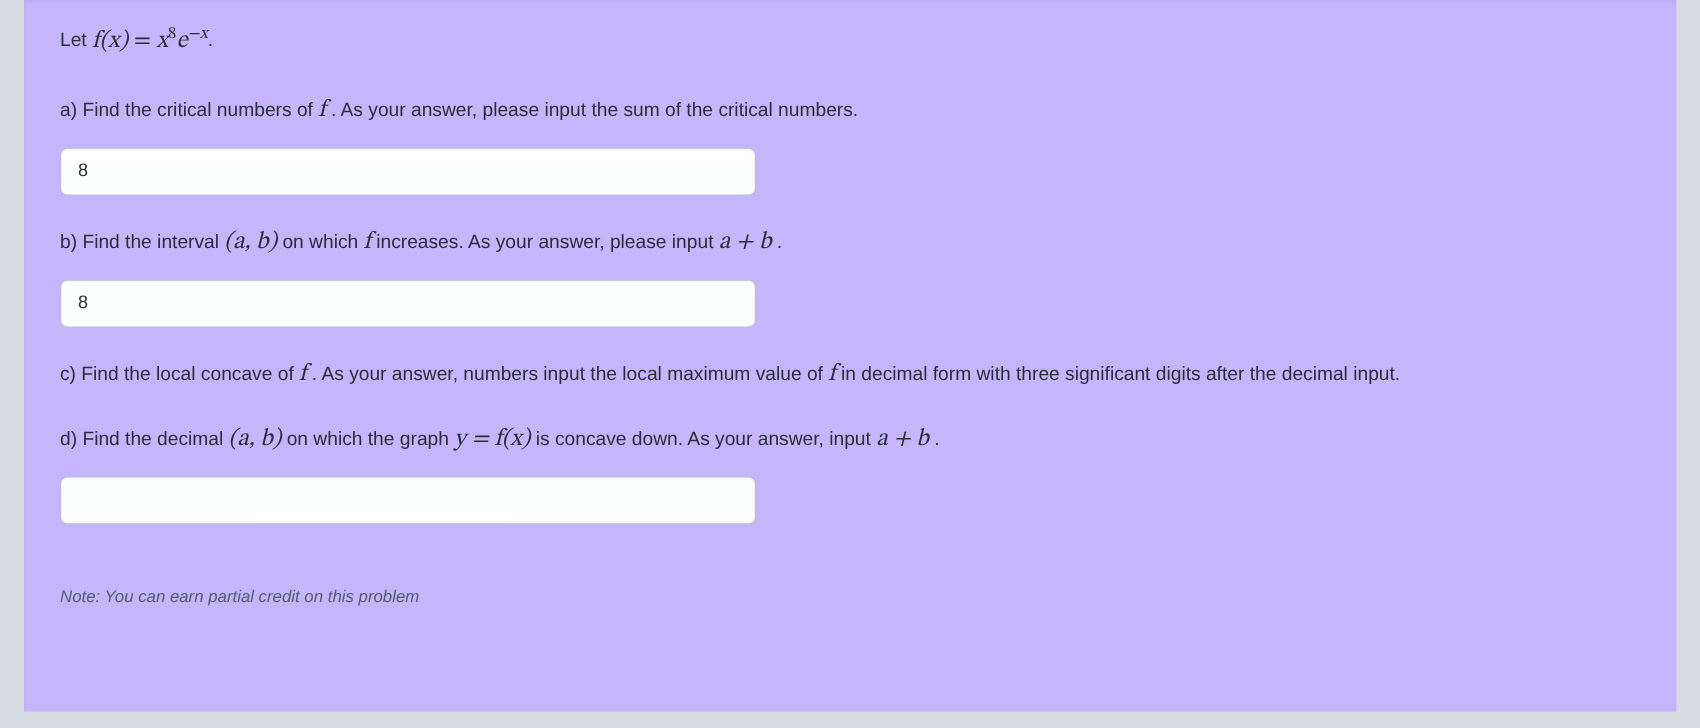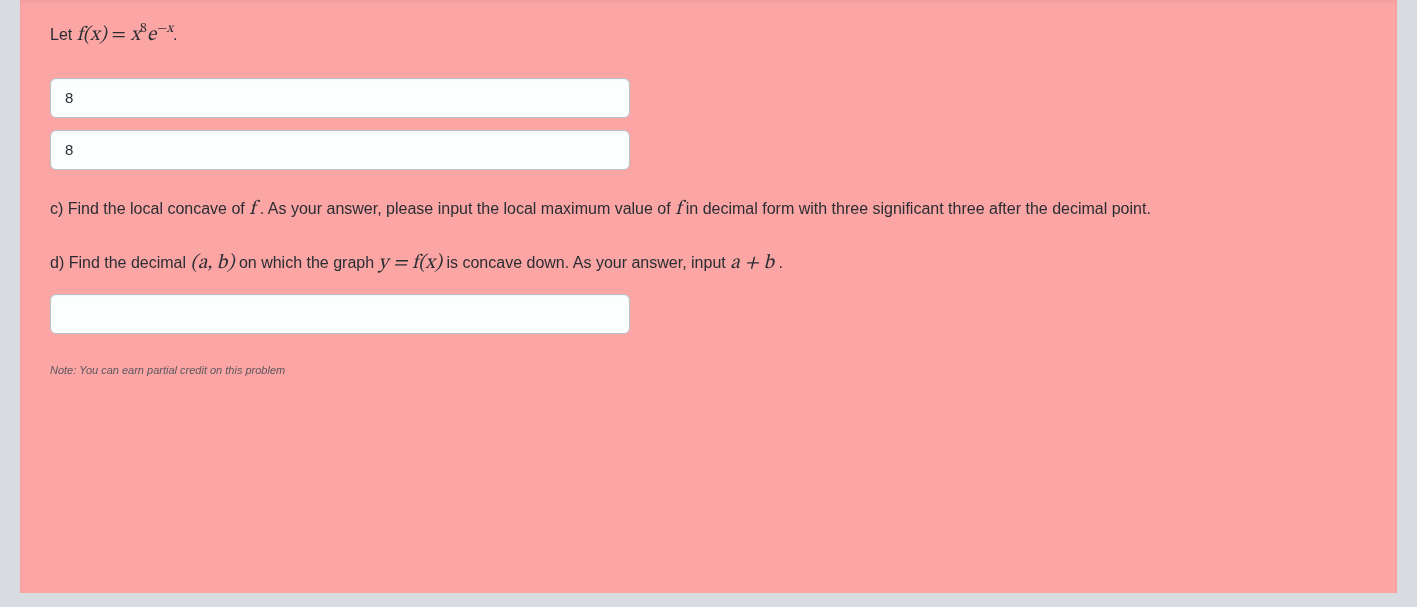--- a/index.html
+++ b/index.html
@@ -5,21 +5,21 @@
   * { box-sizing: border-box; margin: 0; padding: 0; }
   body {
     font-family: Arial, Helvetica, sans-serif;
     background: #d8dce0;
     width: 1417px;
     height: 607px;
     overflow: hidden;
     position: relative;
   }
   .page {
-    background: #fca5a5;
+    background: #c4b5fd;
     margin: 0 20px;
     padding: 18px 30px 0 30px;
     min-height: 607px;
     color: #2a2e33;
     font-size: 15px;
     line-height: 1.5;
     box-shadow: inset 0 2px 4px rgba(0,0,0,0.05);
   }
   .intro { margin-bottom: 28px; font-size: 16px; }
   .part { margin: 24px 0 16px 0; font-size: 16px; }
@@ -37,22 +37,22 @@
     outline: none;
     box-shadow: inset 0 1px 2px rgba(0,0,0,0.05);
   }
   .math { font-family: 'Cambria Math', 'STIX Two Math', 'Times New Roman', serif; font-style: italic; font-size: 20px; }
   .math-up { font-style: normal; }
   .math sup { font-size: 0.7em; vertical-align: super; font-style: normal; }
   .math sup.neg { font-style: italic; }
   .footer-note {
     font-style: italic;
     color: #4a5058;
-    font-size: 11px;
-    margin-top: 22px;
+    font-size: 14px;
+    margin-top: 44px;
     position: relative;
     top: 6px;
     opacity: 0.9;
   }
   .cutoff {
     position: absolute;
     left: 0; right: 0; bottom: 0;
     height: 14px;
     background: #d8dce0;
   }
@@ -61,30 +61,44 @@
 <body>
 
 <div class="page">
 
   <div class="intro">
     <span>Let </span>
     <span class="math">
       <span>f(x)</span><span class="math-up"> = </span><span>x</span><sup>8</sup><span>e</span><sup class="neg">−x</sup></span><span>.</span>
   </div>
 
+  <div class="part">
+    <span>a) Find the critical numbers of </span>
+    <span class="math">f</span>
+    <span>. As your answer, please input the sum of the critical numbers.</span>
+  </div>
   <input class="answer-input" type="text" value="8" style="">
 
+  <div class="part">
+    <span>b) Find the interval </span>
+    <span class="math">(a, b)</span>
+    <span> on which </span>
+    <span class="math">f</span>
+    <span> increases. As your answer, please input </span>
+    <span class="math">a + b</span>
+    <span>.</span>
+  </div>
   <input class="answer-input" type="text" value="8" style="">
 
   <div class="part">
     <span>c) Find the local concave of </span>
     <span class="math">f</span>
-    <span>. As your answer, please input the local maximum value of </span>
+    <span>. As your answer, numbers input the local maximum value of </span>
     <span class="math">f</span>
-    <span> in decimal form with three significant three after the decimal point.</span>
+    <span> in decimal form with three significant digits after the decimal input.</span>
   </div>
 
   <div class="part">
     <span>d) Find the decimal </span>
     <span class="math">(a, b)</span>
     <span> on which the graph </span>
     <span class="math">y = f(x)</span>
     <span> is concave down. As your answer, input </span>
     <span class="math">a + b</span>
     <span>.</span>

